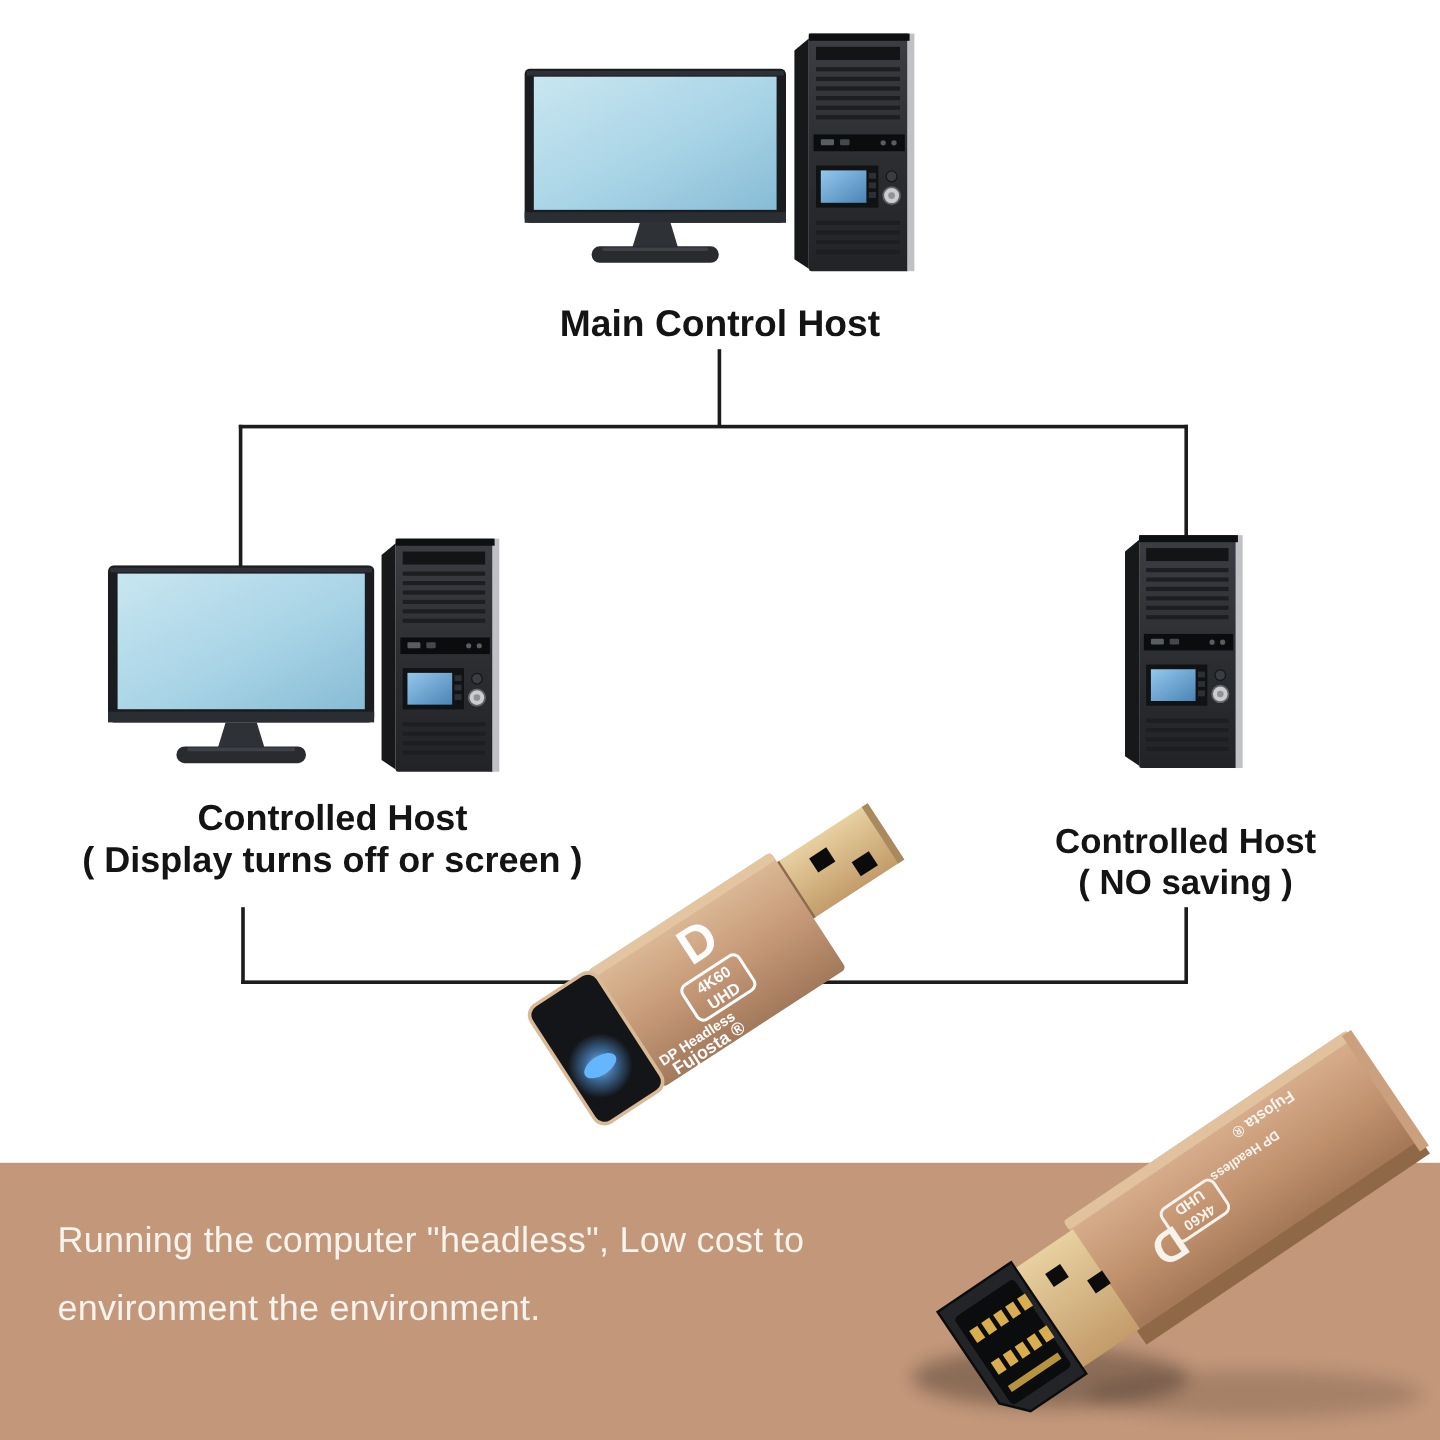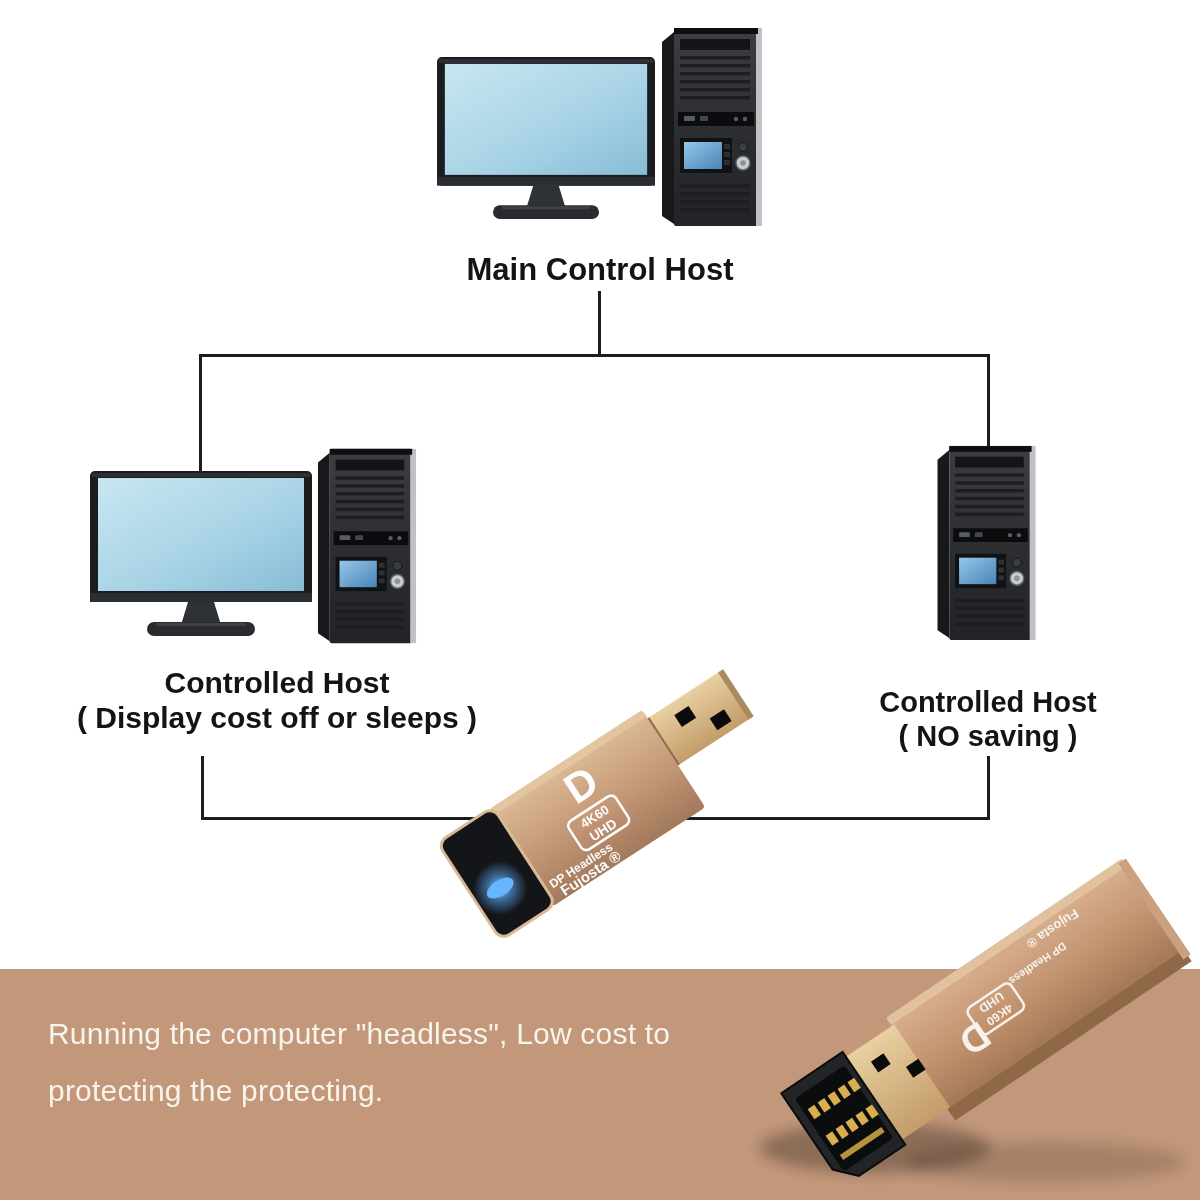--- a/index.html
+++ b/index.html
@@ -137,21 +137,21 @@
   </div>
 
   <svg class="abs z2" style="left:316px;top:444px;" width="104" height="204" viewBox="0 0 106 202">
       <use href="#sym-tower"></use>
     </svg>
   <svg class="abs z2" style="left:90px;top:471px;" width="222" height="170" viewBox="0 0 222 170">
       <use href="#sym-monitor"></use>
     </svg>
   <div class="host-label" id="left-host-label">
     <div>Controlled Host</div>
-    <div>( Display cost off or sleeps )</div>
+    <div>( Display turns off or screen )</div>
   </div>
 
   <svg class="abs z2" style="left:934px;top:444px;" width="107" height="198" viewBox="0 0 106 202">
       <use href="#sym-tower"></use>
     </svg>
   <div class="host-label" id="right-host-label">
     <div>Controlled Host</div>
     <div>( NO saving )</div>
   </div>
 
@@ -178,21 +178,21 @@
         <text x="-22" y="26" font-size="13.5" font-weight="bold">UHD</text>
         <text x="-60" y="43" font-size="12" font-weight="bold">DP Headless</text>
         <text x="-56" y="56" font-size="15" font-weight="bold">Fujosta ®</text>
       </g>
     </g>
   </svg>
 
   <div id="banner">
     <div class="banner-text">
       <div>Running the computer "headless", Low cost to</div>
-      <div>protecting the protecting.</div>
+      <div>environment the environment.</div>
     </div>
   </div>
 
   <svg class="abs" id="adapter-photo" width="420" height="350" viewBox="0 0 420 350">
     <ellipse cx="95" cy="298" rx="115" ry="25" fill="#000" opacity="0.28" filter="url(#fBlur)"></ellipse>
     <ellipse cx="265" cy="312" rx="140" ry="20" fill="#000" opacity="0.14" filter="url(#fBlur)"></ellipse>
     <g transform="translate(210,170) rotate(-34)">
 
       <rect x="-85" y="-60" width="285" height="120" rx="4" fill="url(#gBody2)"></rect>
       <rect x="-85" y="50" width="285" height="14" fill="#8f6848"></rect>

